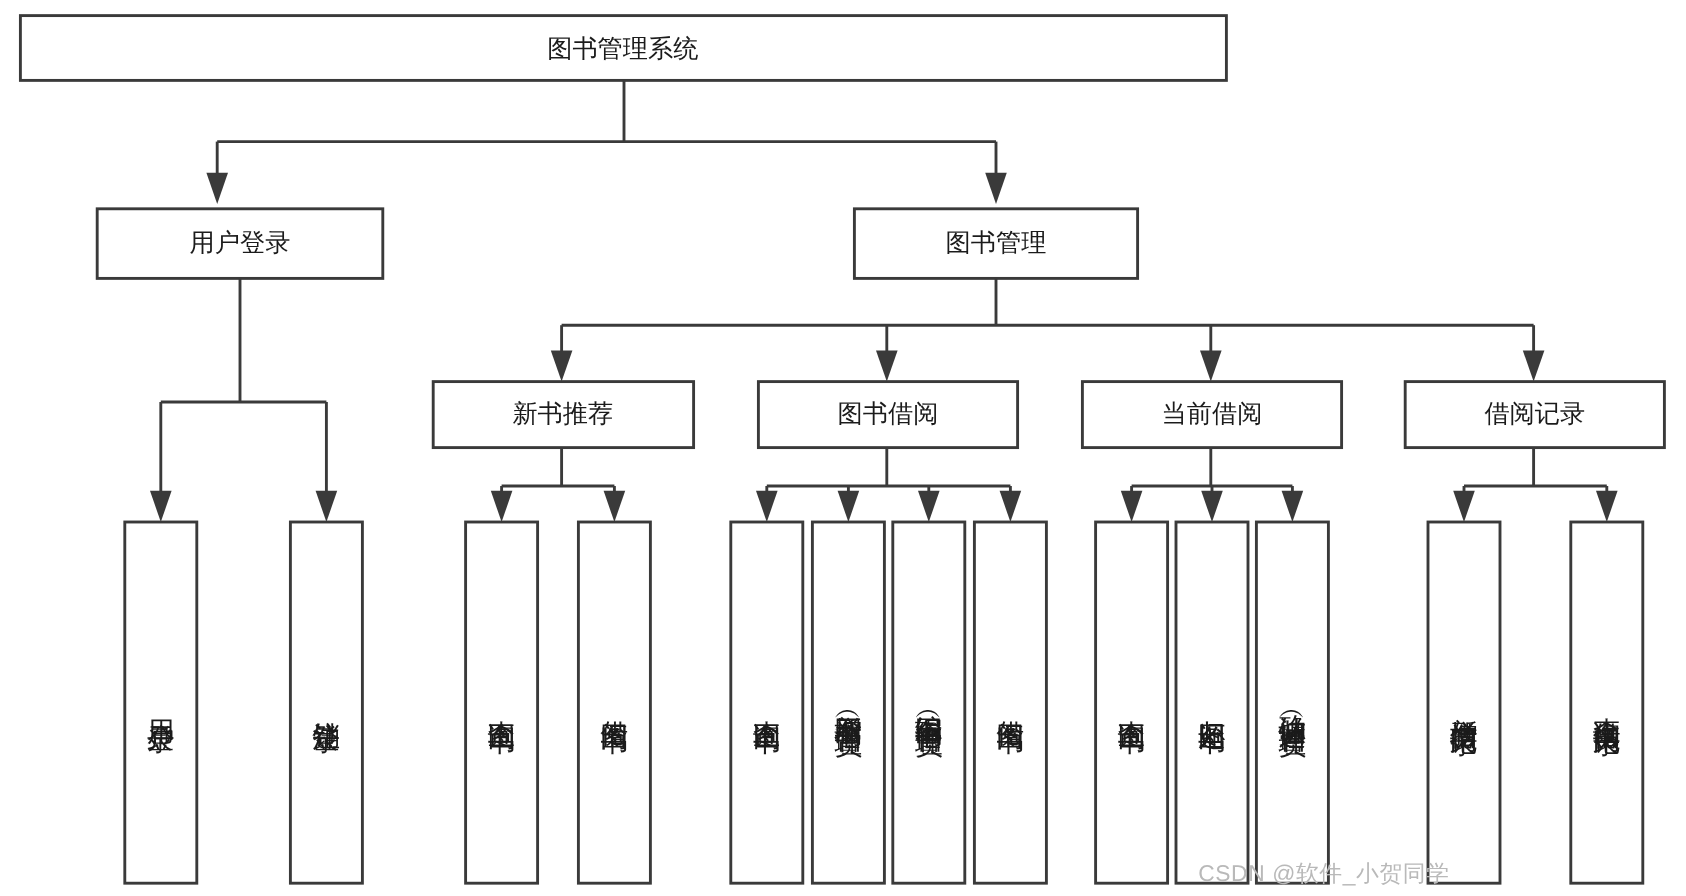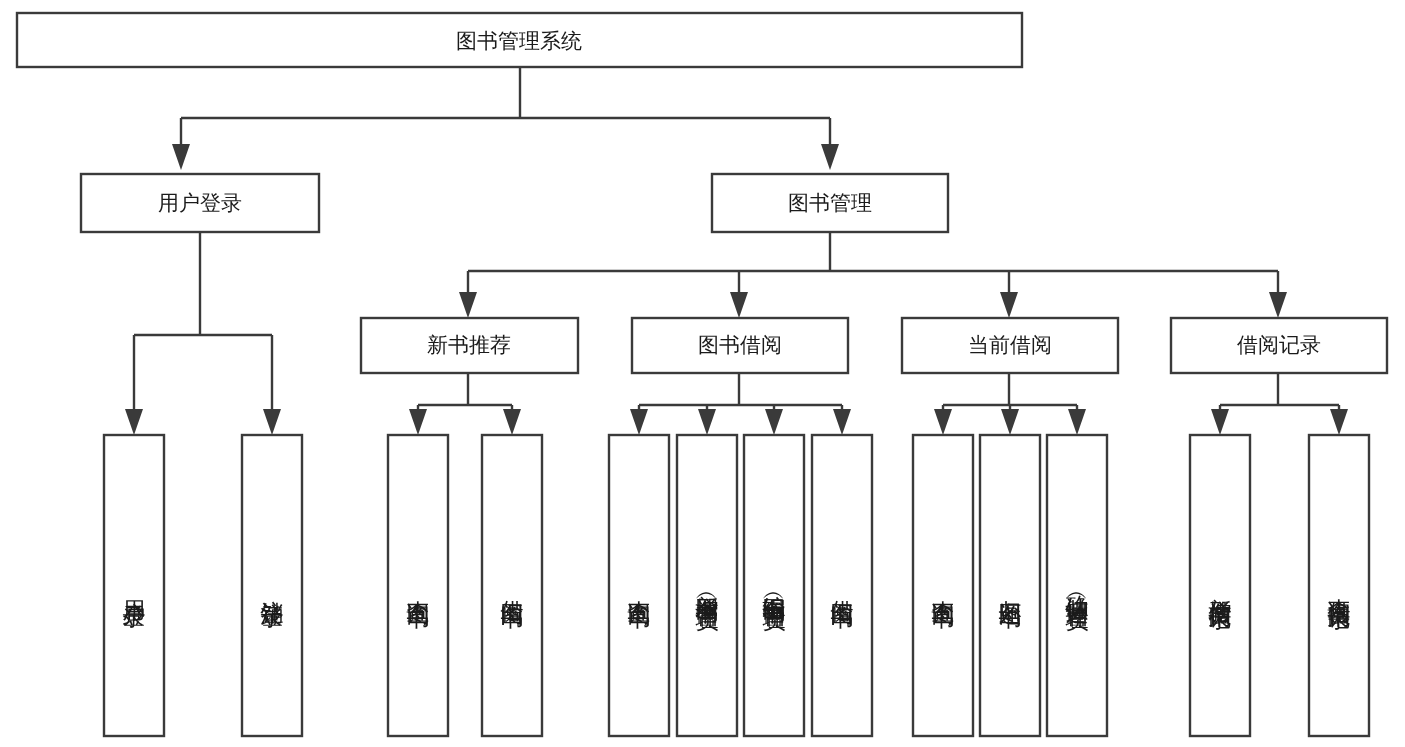--- a/index.html
+++ b/index.html
@@ -198,13 +198,14 @@
   <div class="leaf-label-wrap" style="left:744px; top:435px; width:60px; height:301px;">编辑图书（管理员）</div>
   <div class="leaf-label-wrap" style="left:812px; top:435px; width:60px; height:301px;">借阅图书</div>
 
   <div class="leaf-label-wrap" style="left:913px; top:435px; width:60px; height:301px;">查询图书</div>
   <div class="leaf-label-wrap" style="left:980px; top:435px; width:60px; height:301px;">归还图书</div>
   <div class="leaf-label-wrap" style="left:1047px; top:435px; width:60px; height:301px;">确认归还（管理员）</div>
 
   <div class="leaf-label-wrap" style="left:1190px; top:435px; width:60px; height:301px;">新增借阅记录</div>
   <div class="leaf-label-wrap" style="left:1309px; top:435px; width:60px; height:301px;">查询借阅记录</div>
 
+  <div class="watermark">CSDN @软件_小贺同学</div>
 </div>
 
 </body></html>

